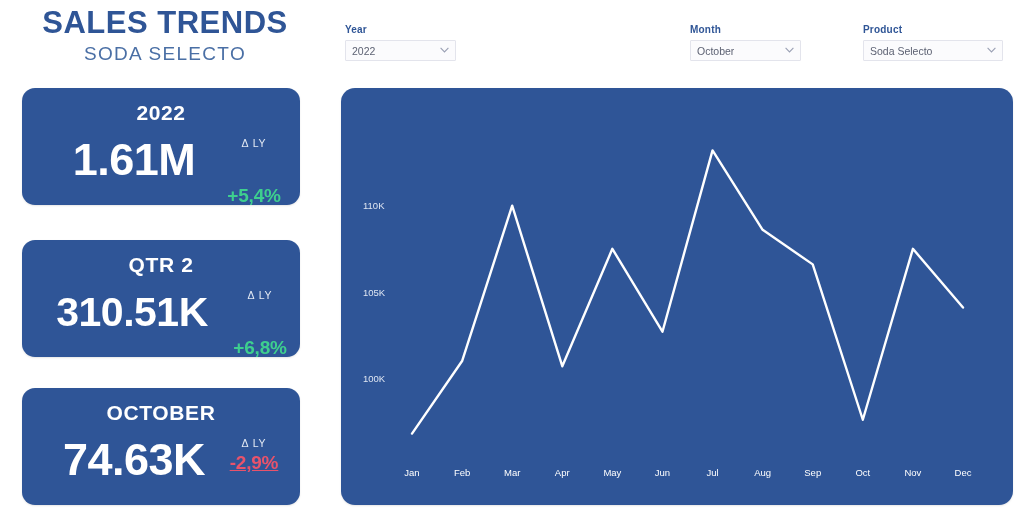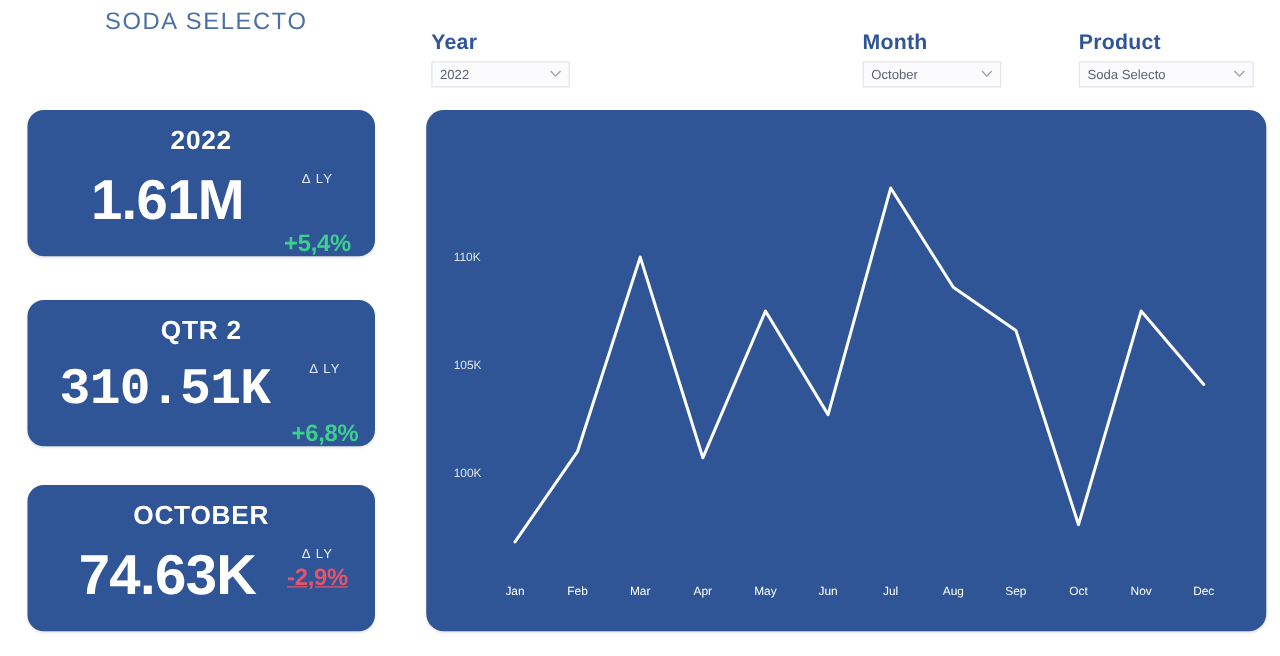--- a/index.html
+++ b/index.html
@@ -58,21 +58,21 @@
   #right-panel { position:absolute; left:330px; top:0; width:694px; height:525px; }
 
   #filter-bar { position:absolute; left:0; top:0; width:694px; height:88px; }
   .filter-group { position:absolute; top:24px; width:140px; }
   #filter-group-year    { left:15px; }
   #filter-group-quarter { left:188px; }
   #filter-group-month   { left:360px; }
   #filter-group-product { left:533px; }
 
   .filter-label {
-    font-size:17px; font-weight:bold; color:#2f5596;
+    font-size:10px; font-weight:bold; color:#2f5596;
     letter-spacing:0.2px; margin-bottom:5px; display:block;
   }
   .filter-select {
     position:relative; width:111px; height:21px;
     background:#fbfbfd; border:1px solid #e3e4ec;
     border-radius:1px;
   }
   #filter-group-product .filter-select { width:140px; }
   .filter-value {
     position:absolute; left:6px; top:3px;
@@ -99,35 +99,36 @@
     fill:#ffffff; font-family:"Liberation Sans", sans-serif;
     font-size:9.5px; text-anchor:middle;
   }
 </style>
 </head>
 <body>
 
 <div id="left-panel">
 
   <div id="title-block">
+    <div id="dash-title">SALES TRENDS</div>
     <div id="dash-subtitle">SODA SELECTO</div>
   </div>
 
   <div class="kpi-card" id="kpi-card-year">
     <div class="kpi-label">2022</div>
     <div class="kpi-value">1.61M</div>
     <div class="kpi-delta-wrap">
       <div class="kpi-delta-caption">Δ LY</div>
       <div class="kpi-delta-value delta-up">+5,4%</div>
     </div>
   </div>
 
   <div class="kpi-card" id="kpi-card-quarter">
     <div class="kpi-label">QTR 2</div>
-    <div class="kpi-value" style="font-size:41px; left:4px; width:212px;font-family:Liberation Mono, monospace;">310.51K</div>
+    <div class="kpi-value" style="font-size:41px; left:4px; width:212px;">310.51K</div>
     <div class="kpi-delta-wrap" style="right:4px;">
       <div class="kpi-delta-caption">Δ LY</div>
       <div class="kpi-delta-value delta-up">+6,8%</div>
     </div>
   </div>
 
   <div class="kpi-card" id="kpi-card-month">
     <div class="kpi-label">OCTOBER</div>
     <div class="kpi-value">74.63K</div>
     <div class="kpi-delta-wrap">

